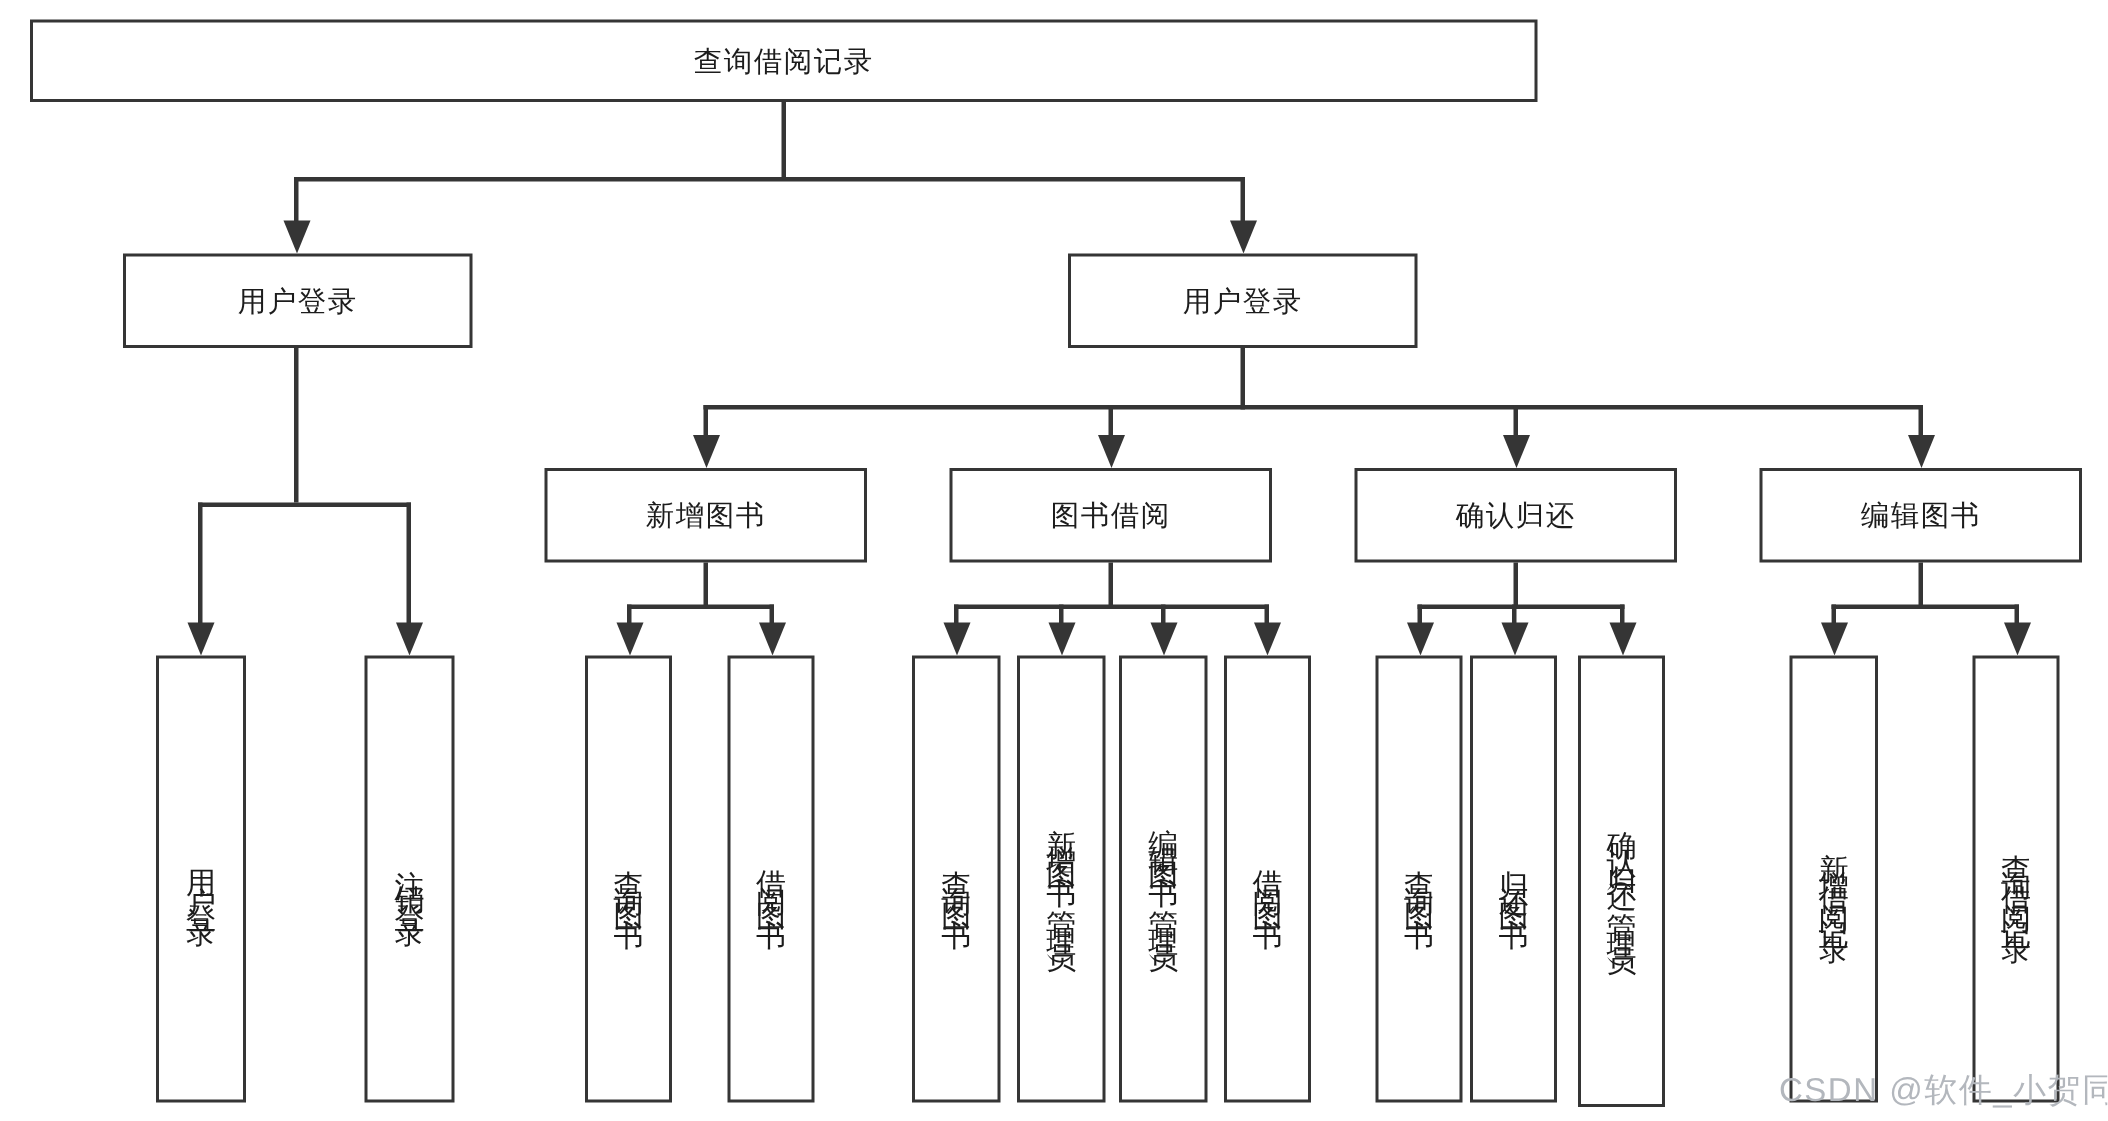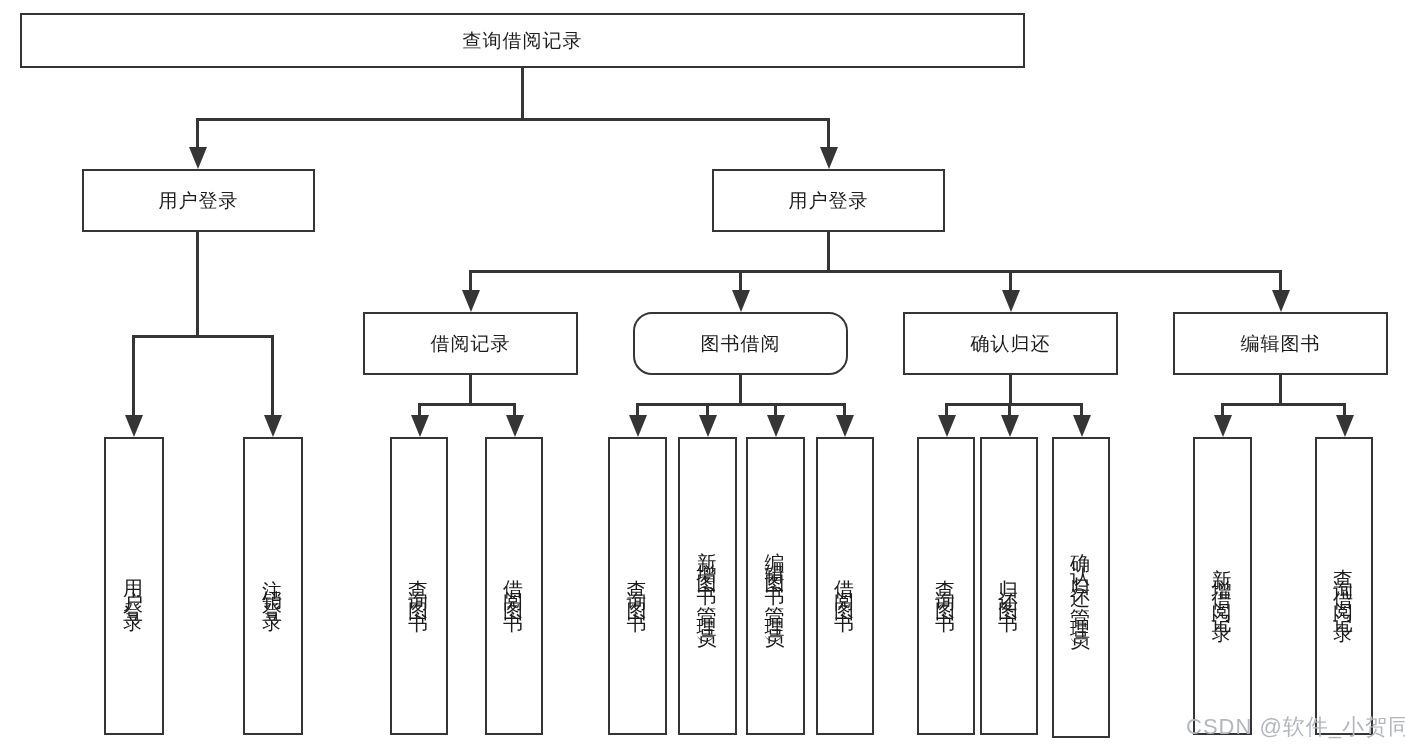--- a/index.html
+++ b/index.html
@@ -90,23 +90,23 @@
     <div class="arrow" style="left:462px;top:290px;"></div>
     <div class="vline" style="left:739px;top:270px;height:22px;"></div>
     <div class="arrow" style="left:732px;top:290px;"></div>
     <div class="vline" style="left:1009px;top:270px;height:22px;"></div>
     <div class="arrow" style="left:1002px;top:290px;"></div>
     <div class="vline" style="left:1279px;top:270px;height:22px;"></div>
     <div class="arrow" style="left:1272px;top:290px;"></div>
   </div>
 
   <div class="box" style="left:363px;top:312px;width:215px;height:63px;">
-    <span>借阅记录</span>
-  </div>
-  <div class="box" style="left:633px;top:312px;width:215px;height:63px;border-radius:19px;">
+    <span>新增图书</span>
+  </div>
+  <div class="box" style="left:633px;top:312px;width:215px;height:63px;">
     <span>图书借阅</span>
   </div>
   <div class="box" style="left:903px;top:312px;width:215px;height:63px;">
     <span>确认归还</span>
   </div>
   <div class="box" style="left:1173px;top:312px;width:215px;height:63px;">
     <span>编辑图书</span>
   </div>
 
   <div>

